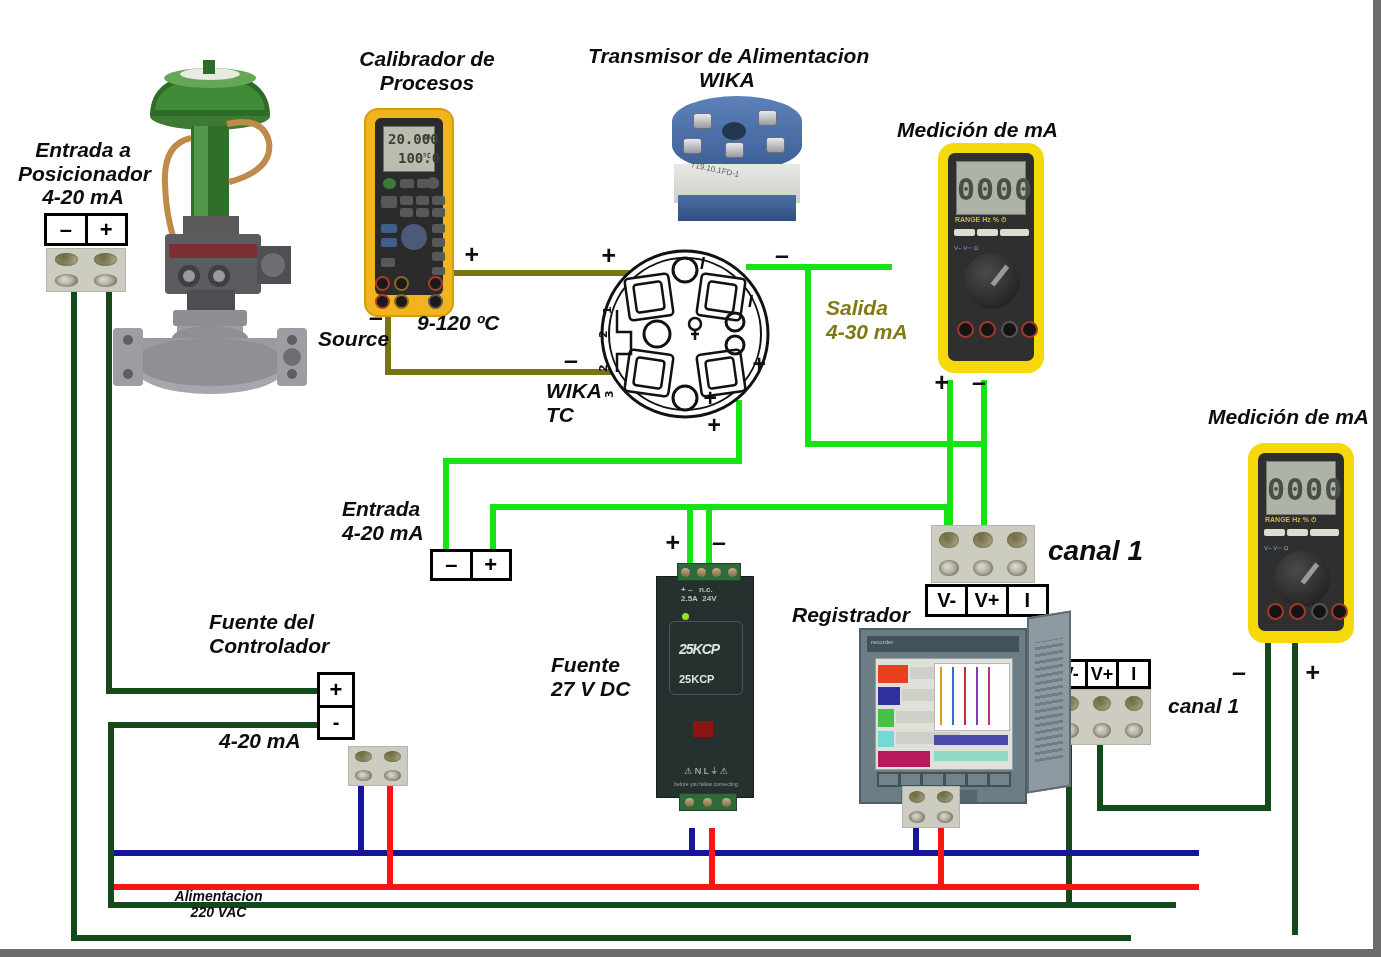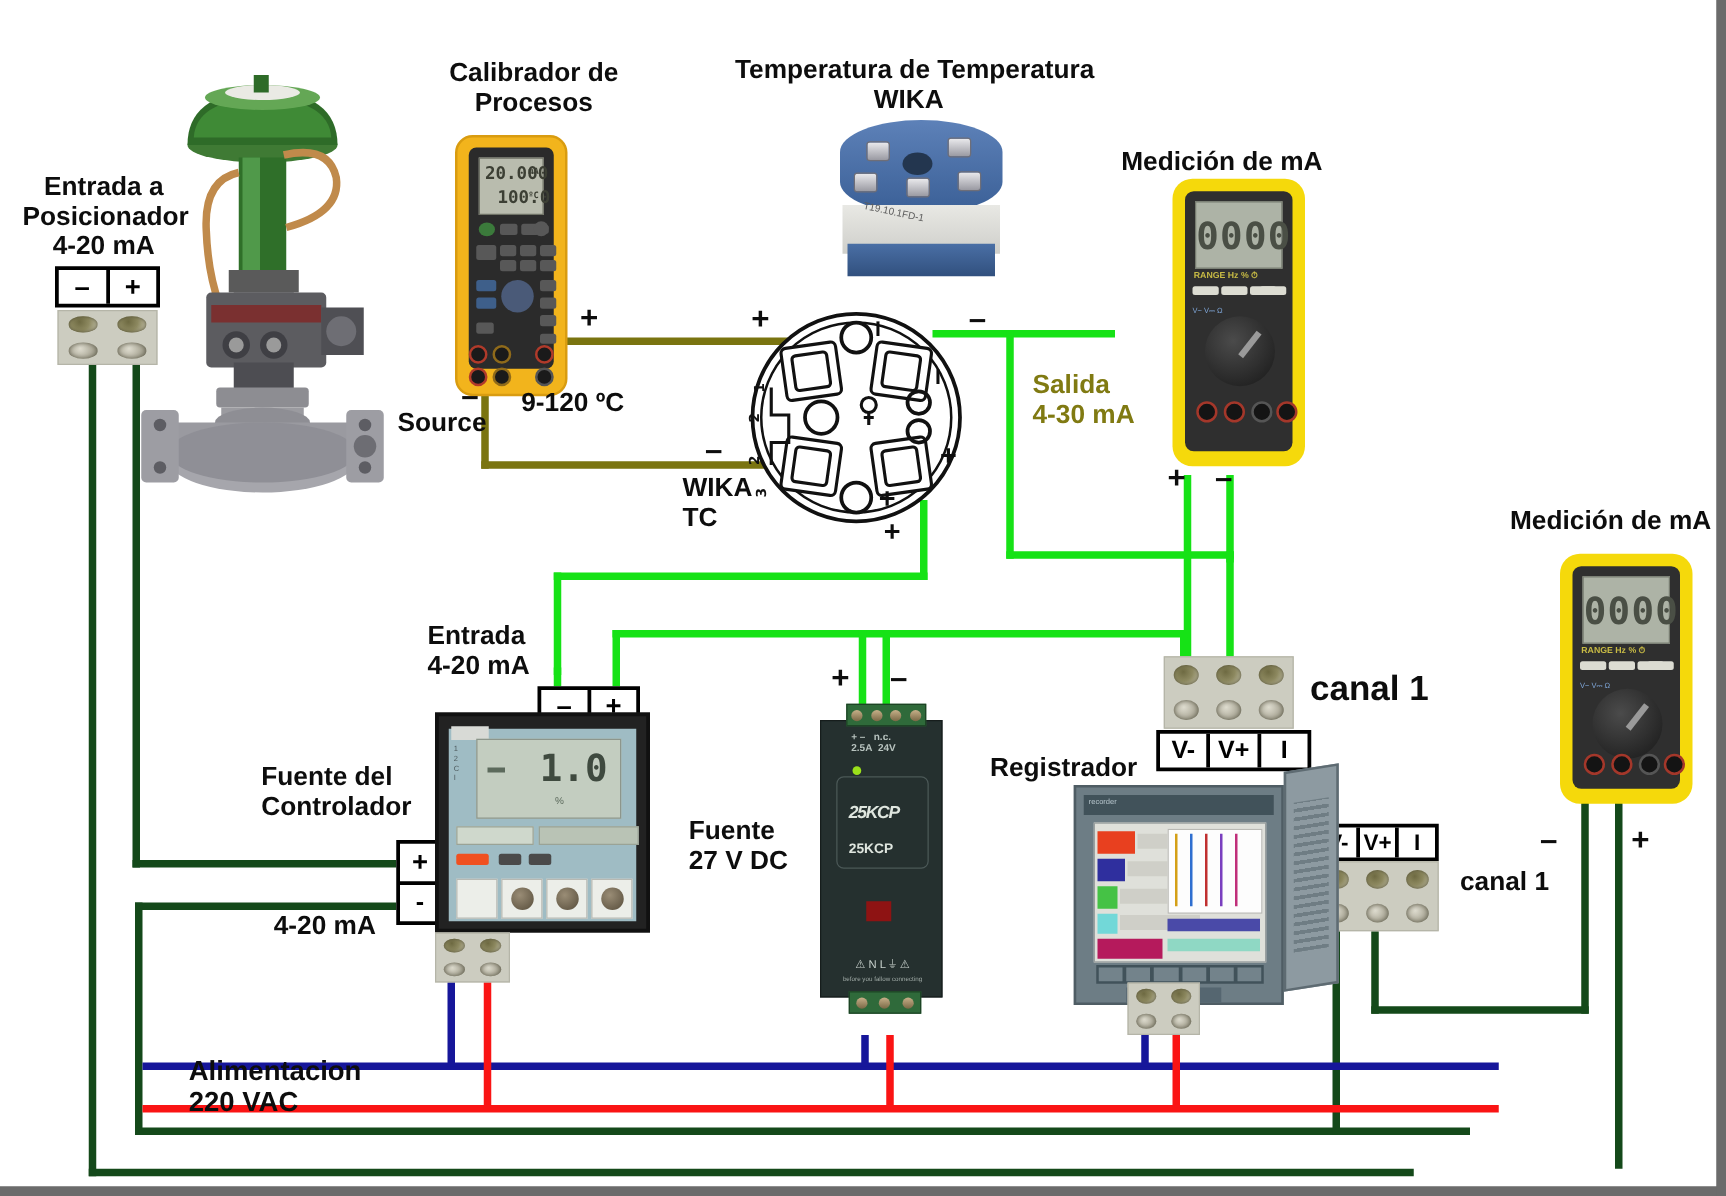--- a/index.html
+++ b/index.html
@@ -1,19 +1,19 @@
 <!DOCTYPE html>
 <html><head>
 <meta charset="utf-8">
 <style>
   html,body{margin:0;padding:0;background:#6b6b6b;}
   body{font-family:"Liberation Sans",sans-serif;}
   #stage{position:relative;width:1381px;height:957px;background:#ffffff;overflow:hidden;
          border-right:8px solid #6b6b6b;border-bottom:8px solid #6b6b6b;box-sizing:border-box;}
-  .lbl{position:absolute;font-weight:bold;color:#0d0d0d;line-height:1.12;white-space:pre;}
+  .lbl{position:absolute;font-weight:bold;color:#0d0d0d;line-height:1.12;white-space:pre;font-style:italic;}
   .olive{color:#807a12;}
   .wire{position:absolute;}
   .w-green{background:#16e216;}
   .w-dkgreen{background:#14491a;}
   .w-olive{background:#7a7410;}
   .w-blue{background:#16169a;}
   .w-red{background:#fa1414;}
   
   .signbox{position:absolute;display:flex;background:#fff;border:3px solid #000;box-sizing:border-box;}
   .signbox .cell{flex:1;display:flex;align-items:center;justify-content:center;
@@ -233,21 +233,21 @@
   </div>
 
   <div class="lbl" style="left:464px;top:240px;font-size:25px;">+</div>
   <div class="lbl" style="left:369px;top:303px;font-size:25px;">–</div>
   <div class="lbl" style="left:318px;top:327px;font-size:21px;">Source</div>
   <div class="lbl" style="left:417px;top:311px;font-size:21px;">9-120 ºC</div>
   <div class="lbl" style="left:546px;top:379px;font-size:21px;">WIKA
 TC</div>
   <div class="lbl" style="left:564px;top:346px;font-size:25px;">–</div>
 
-  <div class="lbl" style="left:588px;top:44px;font-size:21px;text-align:center;width:278px;">Temperatura de Temperatura
+  <div class="lbl" style="left:588px;top:44px;font-size:21px;text-align:center;width:278px;">Transmisor de Alimentacion
 WIKA</div>
 
   <div class="wika" style="left:672px;top:96px;width:130px;height:130px;">
     <div class="top"></div>
     <div class="screw" style="left:21px;top:17px;"></div>
     <div class="screw" style="left:86px;top:14px;"></div>
     <div class="screw" style="left:11px;top:42px;"></div>
     <div class="screw" style="left:94px;top:41px;"></div>
     <div class="screw" style="left:53px;top:46px;"></div>
     <div style="position:absolute;left:50px;top:26px;width:24px;height:18px;border-radius:50%;background:#23364f;"></div>
@@ -353,46 +353,20 @@
   </div>
 
   <div class="lbl" style="left:209px;top:610px;font-size:21px;">Fuente del
 Controlador</div>
   <div class="signbox vert" style="left:317px;top:672px;width:38px;height:68px;">
     <div class="cell" style="font-size:22px;">+</div>
     <div class="cell" style="font-size:20px;">-</div>
   </div>
   <div class="lbl" style="left:219px;top:729px;font-size:21px;">4-20 mA</div>
 
-  <div class="ctrl" style="left:348px;top:570px;width:172px;height:176px;">
-    <div class="panel">
-      <div style="position:absolute;left:2px;top:-2px;width:30px;height:11px;background:#d8dad6;"></div>
-      <div class="disp">
-        <div style="position:absolute;left:8px;top:22px;width:14px;height:4px;background:#5c6a5c;"></div>
-        <div class="pv">1.0</div>
-        <div style="position:absolute;left:62px;top:44px;font-size:8px;color:#5c6a5c;">%</div>
-      </div>
-      <div style="position:absolute;left:4px;top:14px;font-size:6px;color:#4d5a5d;line-height:1.3;">1<br>2<br>C<br>I</div>
-      <div class="bar" style="left:6px;top:78px;width:60px;height:13px;"></div>
-      <div class="bar" style="left:72px;top:78px;width:78px;height:13px;background:#b9c3b5;"></div>
-      <div class="led" style="left:6px;top:100px;width:26px;"></div>
-      <div class="led dk" style="left:40px;top:100px;width:18px;"></div>
-      <div class="led dk" style="left:64px;top:100px;width:18px;"></div>
-      <div class="knob" style="left:6px;top:120px;"></div>
-      <div class="knob" style="left:42px;top:120px;">
-          <i></i>
-        </div>
-      <div class="knob" style="left:78px;top:120px;">
-          <i></i>
-        </div>
-      <div class="knob" style="left:114px;top:120px;">
-          <i></i>
-        </div>
-    </div>
-  </div>
   <div class="tblock" style="left:348px;top:746px;width:60px;height:40px;grid-template-columns:1fr 1fr;grid-template-rows:1fr 1fr;">
     <div class="hole">
         <i></i>
       </div>
     <div class="hole">
         <i></i>
       </div>
     <div class="hole ring">
         <i></i>
       </div>
@@ -529,16 +503,16 @@
         <i></i>
       </div>
     <div class="hole ring">
         <i></i>
       </div>
     <div class="hole ring">
         <i></i>
       </div>
   </div>
 
-  <div class="lbl" style="left:151px;top:845px;font-size:22px;text-align:left;width:135px;">Alimentacion
+  <div class="lbl" style="left:151px;top:889px;font-size:14px;text-align:center;width:135px;">Alimentacion
 220 VAC</div>
 
 </div>
 
 </body></html>

